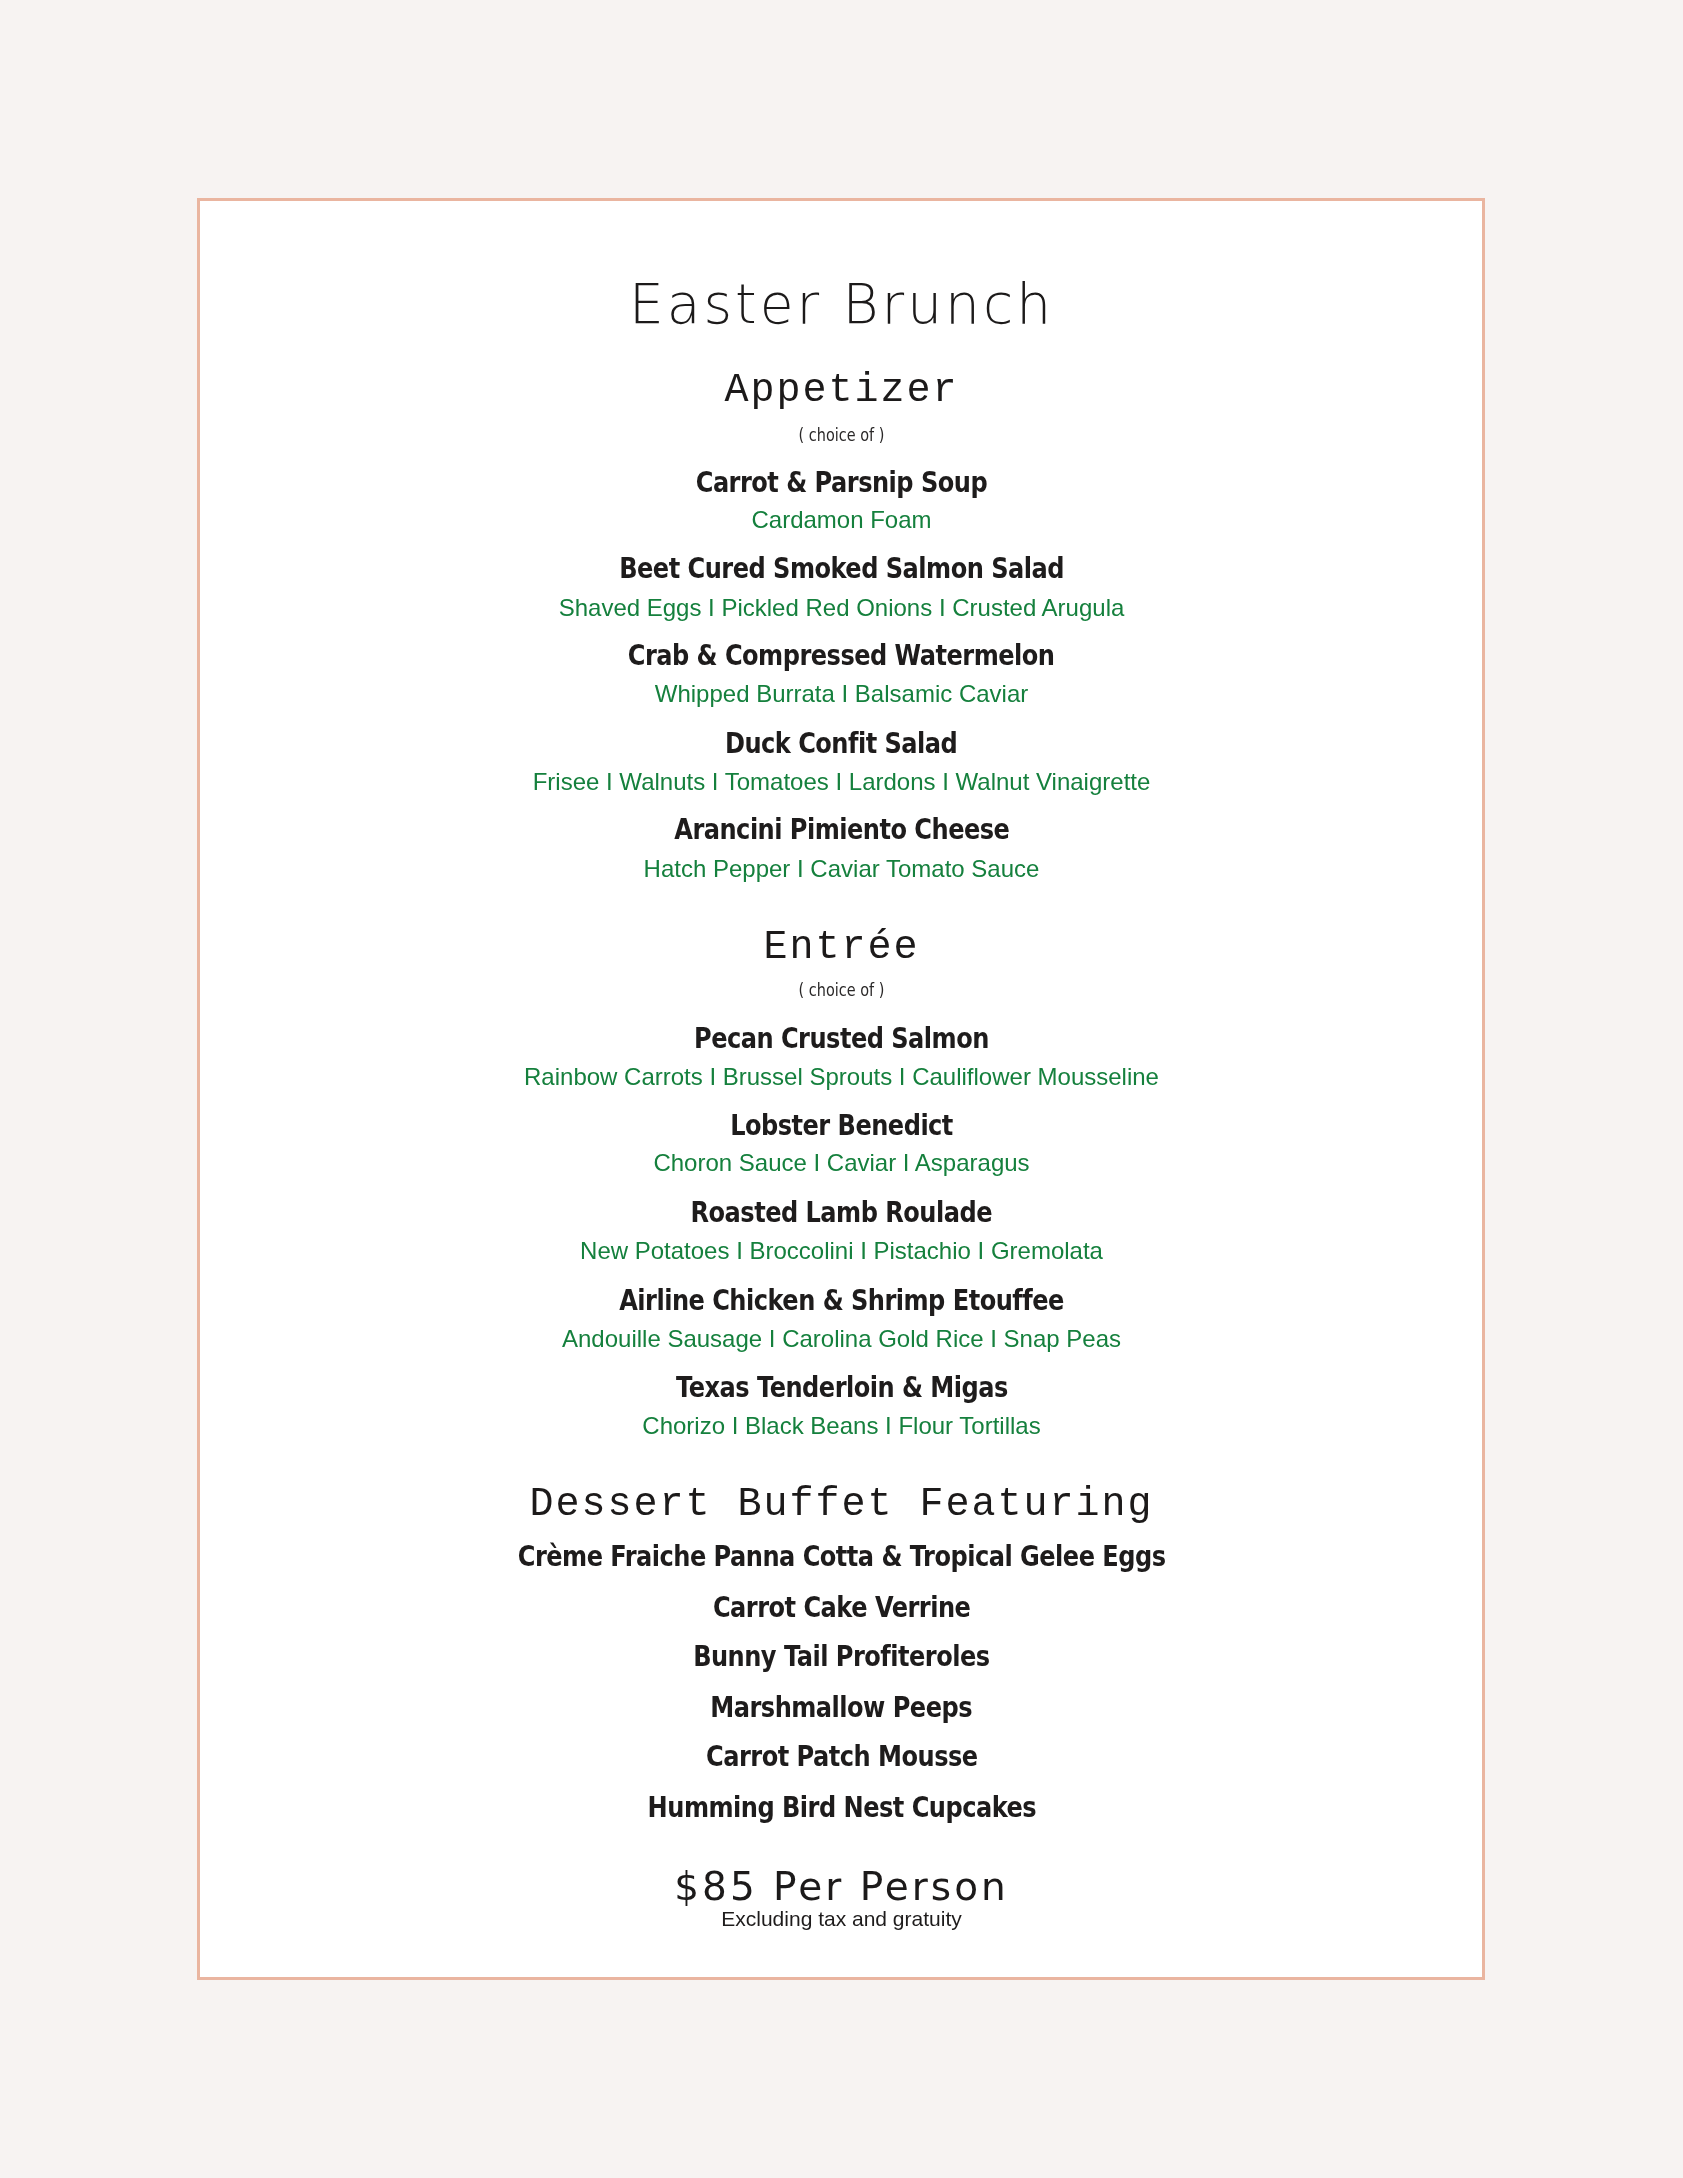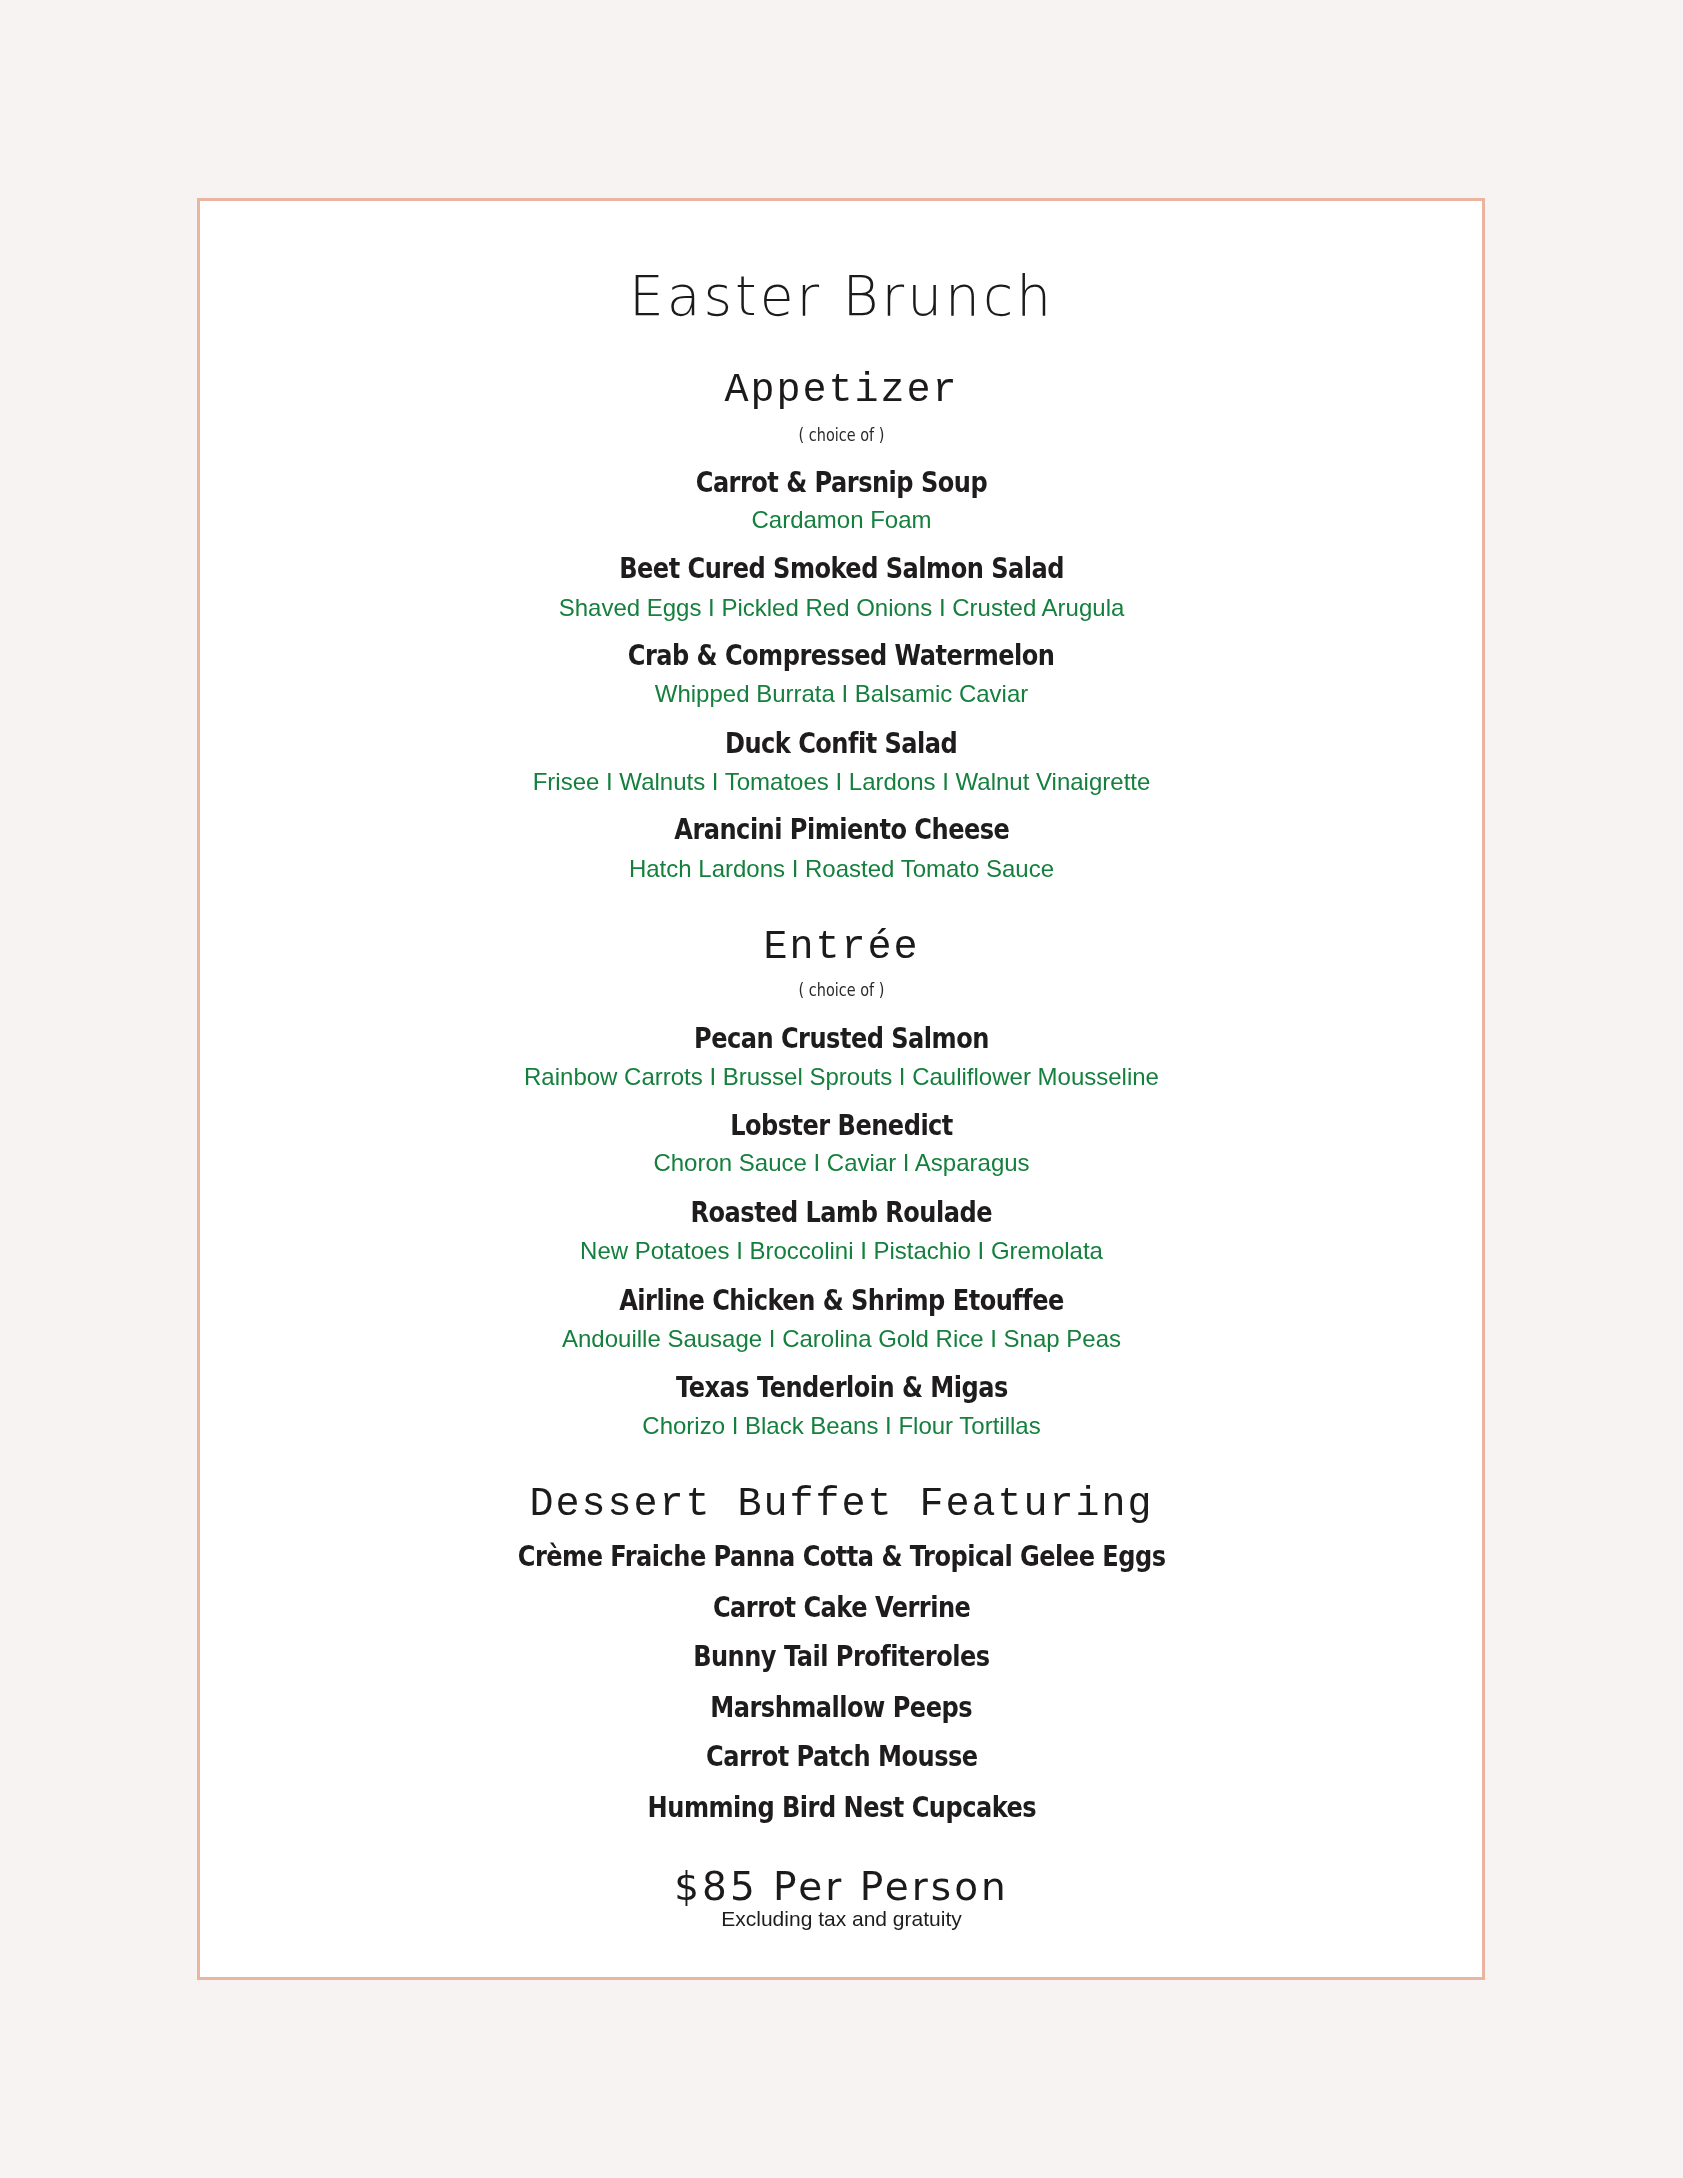--- a/index.html
+++ b/index.html
@@ -31,20 +31,21 @@
     text-align: center;
     white-space: nowrap;
     transform: translateY(-50%);
   }
   .title {
     font-family: "DejaVu Sans", sans-serif;
     font-weight: 300;
     font-size: 55px;
     letter-spacing: 3px;
     color: #1c1a1a;
+    margin-top: 8px;
   }
   .section {
     font-family: Liberation Mono, monospace;
     font-size: 40px;
     letter-spacing: 2px;
     color: #1c1a1a;
   }
   .choice {
     font-family: "DejaVu Sans", sans-serif;
     font-size: 17px;
@@ -95,21 +96,21 @@
 <div class="line name" style="top:568px"><span class="name-inner">Beet Cured Smoked Salmon Salad</span></div>
 <div class="line desc" style="top:608px">Shaved Eggs I Pickled Red Onions I Crusted Arugula</div>
 
 <div class="line name" style="top:655px"><span class="name-inner">Crab &amp; Compressed Watermelon</span></div>
 <div class="line desc" style="top:694px">Whipped Burrata I Balsamic Caviar</div>
 
 <div class="line name" style="top:743px"><span class="name-inner">Duck Confit Salad</span></div>
 <div class="line desc" style="top:782px">Frisee I Walnuts I Tomatoes I Lardons I Walnut Vinaigrette</div>
 
 <div class="line name" style="top:829px"><span class="name-inner">Arancini Pimiento Cheese</span></div>
-<div class="line desc" style="top:869px">Hatch Lardons I Roasted Tomato Sauce</div>
+<div class="line desc" style="top:869px">Hatch Pepper I Caviar Tomato Sauce</div>
 
 <div class="line section" style="top:947px">Entrée</div>
 <div class="line choice" style="top:990px">( choice of )</div>
 
 <div class="line name" style="top:1038px"><span class="name-inner">Pecan Crusted Salmon</span></div>
 <div class="line desc" style="top:1077px">Rainbow Carrots I Brussel Sprouts I Cauliflower Mousseline</div>
 
 <div class="line name" style="top:1125px"><span class="name-inner">Lobster Benedict</span></div>
 <div class="line desc" style="top:1163px">Choron Sauce I Caviar I Asparagus</div>
 

